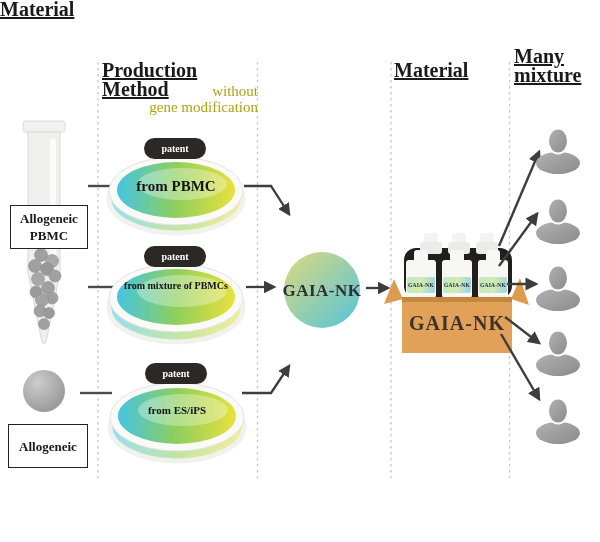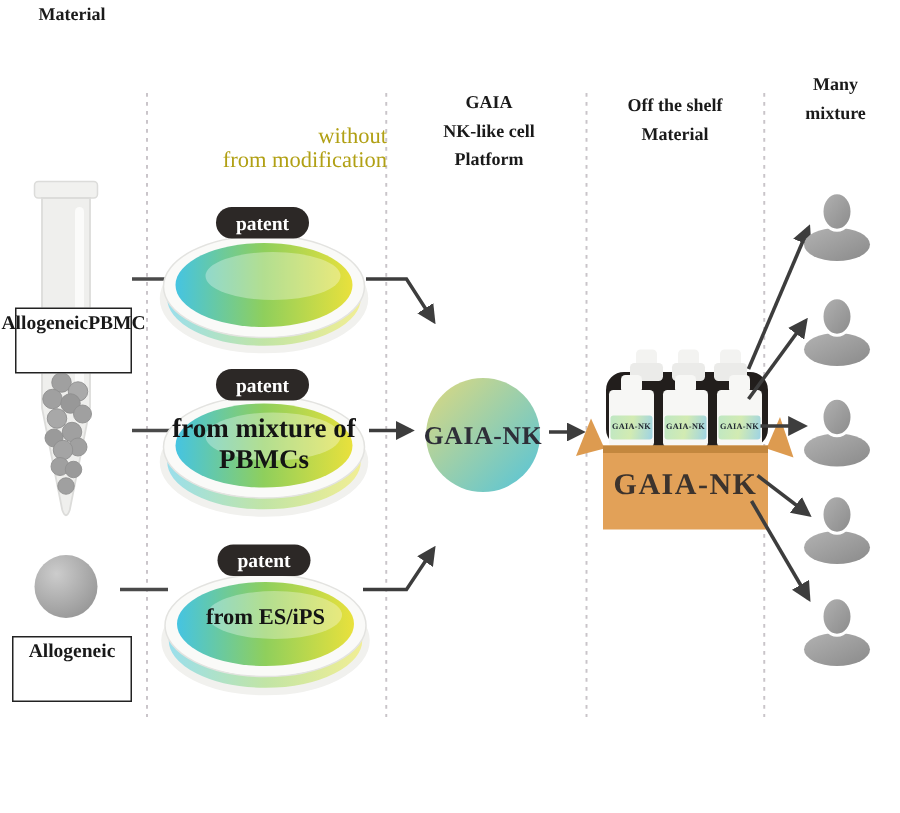--- a/index.html
+++ b/index.html
@@ -2,33 +2,33 @@
 <html><head>
 <meta charset="utf-8">
 <style>
   html,body{margin:0;padding:0;background:#fff;}
   #stage{
     position:relative;width:600px;height:542px;background:#ffffff;overflow:hidden;
     font-family:"Liberation Serif","DejaVu Serif",serif;color:#191919;
   }
   #diagram-svg{position:absolute;left:0;top:0;z-index:1;}
   .ov{position:absolute;z-index:2;}
-  .hdr{font-weight:bold;font-size:12px;line-height:19px;text-align:center;color:#1a1a1a;}
+  .hdr{font-weight:bold;font-size:20px;line-height:19px;color:#1a1a1a;text-decoration:underline;}
   .hdr span{display:block;}
   .sub-gold{font-weight:normal;font-size:15px;line-height:16px;text-align:right;}
   .sub-gold span{display:block;}
   .label-box{
     background:#ffffff;border:1.5px solid #222;box-sizing:border-box;
     font-weight:bold;font-size:13px;line-height:17px;text-align:center;
-    display:flex;flex-direction:row;justify-content:center;
+    display:flex;flex-direction:column;justify-content:center;
   }
   .label-box span{display:block;}
   .badge{
     background:#2c2826;color:#fff;border-radius:12px;font-weight:bold;
-    font-size:13px;text-align:center;line-height:21px;height:21px;
+    font-size:10px;text-align:center;line-height:21px;height:21px;
   }
   .dish-text{font-weight:bold;text-align:center;color:#141414;}
   .dish-text span{display:block;}
   .circle-text{font-weight:bold;font-size:17px;text-align:center;color:#2e2e38;letter-spacing:.5px;}
   .box-text{font-weight:bold;font-size:20px;text-align:center;color:#3c332d;letter-spacing:1px;}
   .bottle-label{
     font-weight:bold;font-size:5.5px;line-height:16px;text-align:center;color:#222a33;
     background:linear-gradient(100deg,#bfe7c4,#d2ebb2 50%,#9ed3e4);
     border-radius:2px;letter-spacing:.2px;overflow:hidden;
   }
@@ -188,57 +188,57 @@
         <ellipse cx="0" cy="13" rx="22" ry="11" fill="url(#gPat)"></ellipse>
         <ellipse cx="0" cy="-9" rx="10" ry="12.5" fill="url(#gPat)" stroke="#ffffff" stroke-width="2"></ellipse>
       </g>
     </g>
   </svg>
 
   <div class="ov hdr" style="left:0;top:61;width:96px">
     <span>Material</span>
   </div>
 
+  <div class="ov hdr" style="left:102px;top:61px;width:156px">
+    <span>Production Method</span>
+  </div>
   <div class="ov sub-gold" style="left:102px;top:83px;width:156px;color:#b1a014">
     <span>without</span>
-    <span>from modification</span>
-  </div>
-
-  <div class="ov hdr" style="left:262px;top:59px;width:128px">
-    <span>GAIA</span>
-    <span>NK-like cell</span>
-    <span>Platform</span>
-  </div>
+    <span>gene modification</span>
+  </div>
+
 
   <div class="ov hdr" style="left:394px;top:61px;width:112px">
-    <span>Off the shelf</span>
     <span>Material</span>
   </div>
 
   <div class="ov hdr" style="left:514px;top:47px;width:86px">
     <span>Many</span>
     <span>mixture</span>
   </div>
 
   <div class="ov label-box" style="left:10px;top:205px;width:78px;height:44px">
     <span>Allogeneic</span>
     <span>PBMC</span>
   </div>
   <div class="ov label-box" style="left:8px;top:424px;width:80px;height:44px">
     <span>Allogeneic</span>
   </div>
 
   <div class="ov badge" style="left:144px;top:138px;width:62px">patent</div>
   <div class="ov badge" style="left:144px;top:246px;width:62px">patent</div>
   <div class="ov badge" style="left:145px;top:363px;width:62px">patent</div>
 
-  <div class="ov dish-text" style="left:96px;top:275px;width:160px;font-size:18px;line-height:21px">
+  <div class="ov dish-text" style="left:109px;top:178px;width:134px;font-size:15px">
+    <span>from PBMC</span>
+  </div>
+  <div class="ov dish-text" style="left:96px;top:275px;width:160px;font-size:10px;line-height:21px">
     <span>from mixture of PBMCs</span>
   </div>
-  <div class="ov dish-text" style="left:110px;top:404px;width:134px;font-size:15px">
+  <div class="ov dish-text" style="left:110px;top:404px;width:134px;font-size:11px">
     <span>from ES/iPS</span>
   </div>
 
   <div class="ov circle-text" style="left:272px;top:281px;width:100px">GAIA-NK</div>
 
   <div class="ov bottle-label" style="left:407px;top:277px;width:28px;height:16px">GAIA-NK</div>
   <div class="ov bottle-label" style="left:443px;top:277px;width:28px;height:16px">GAIA-NK</div>
   <div class="ov bottle-label" style="left:479px;top:277px;width:28px;height:16px">GAIA-NK</div>
 
   <div class="ov box-text" style="left:402px;top:312px;width:110px">GAIA-NK</div>

